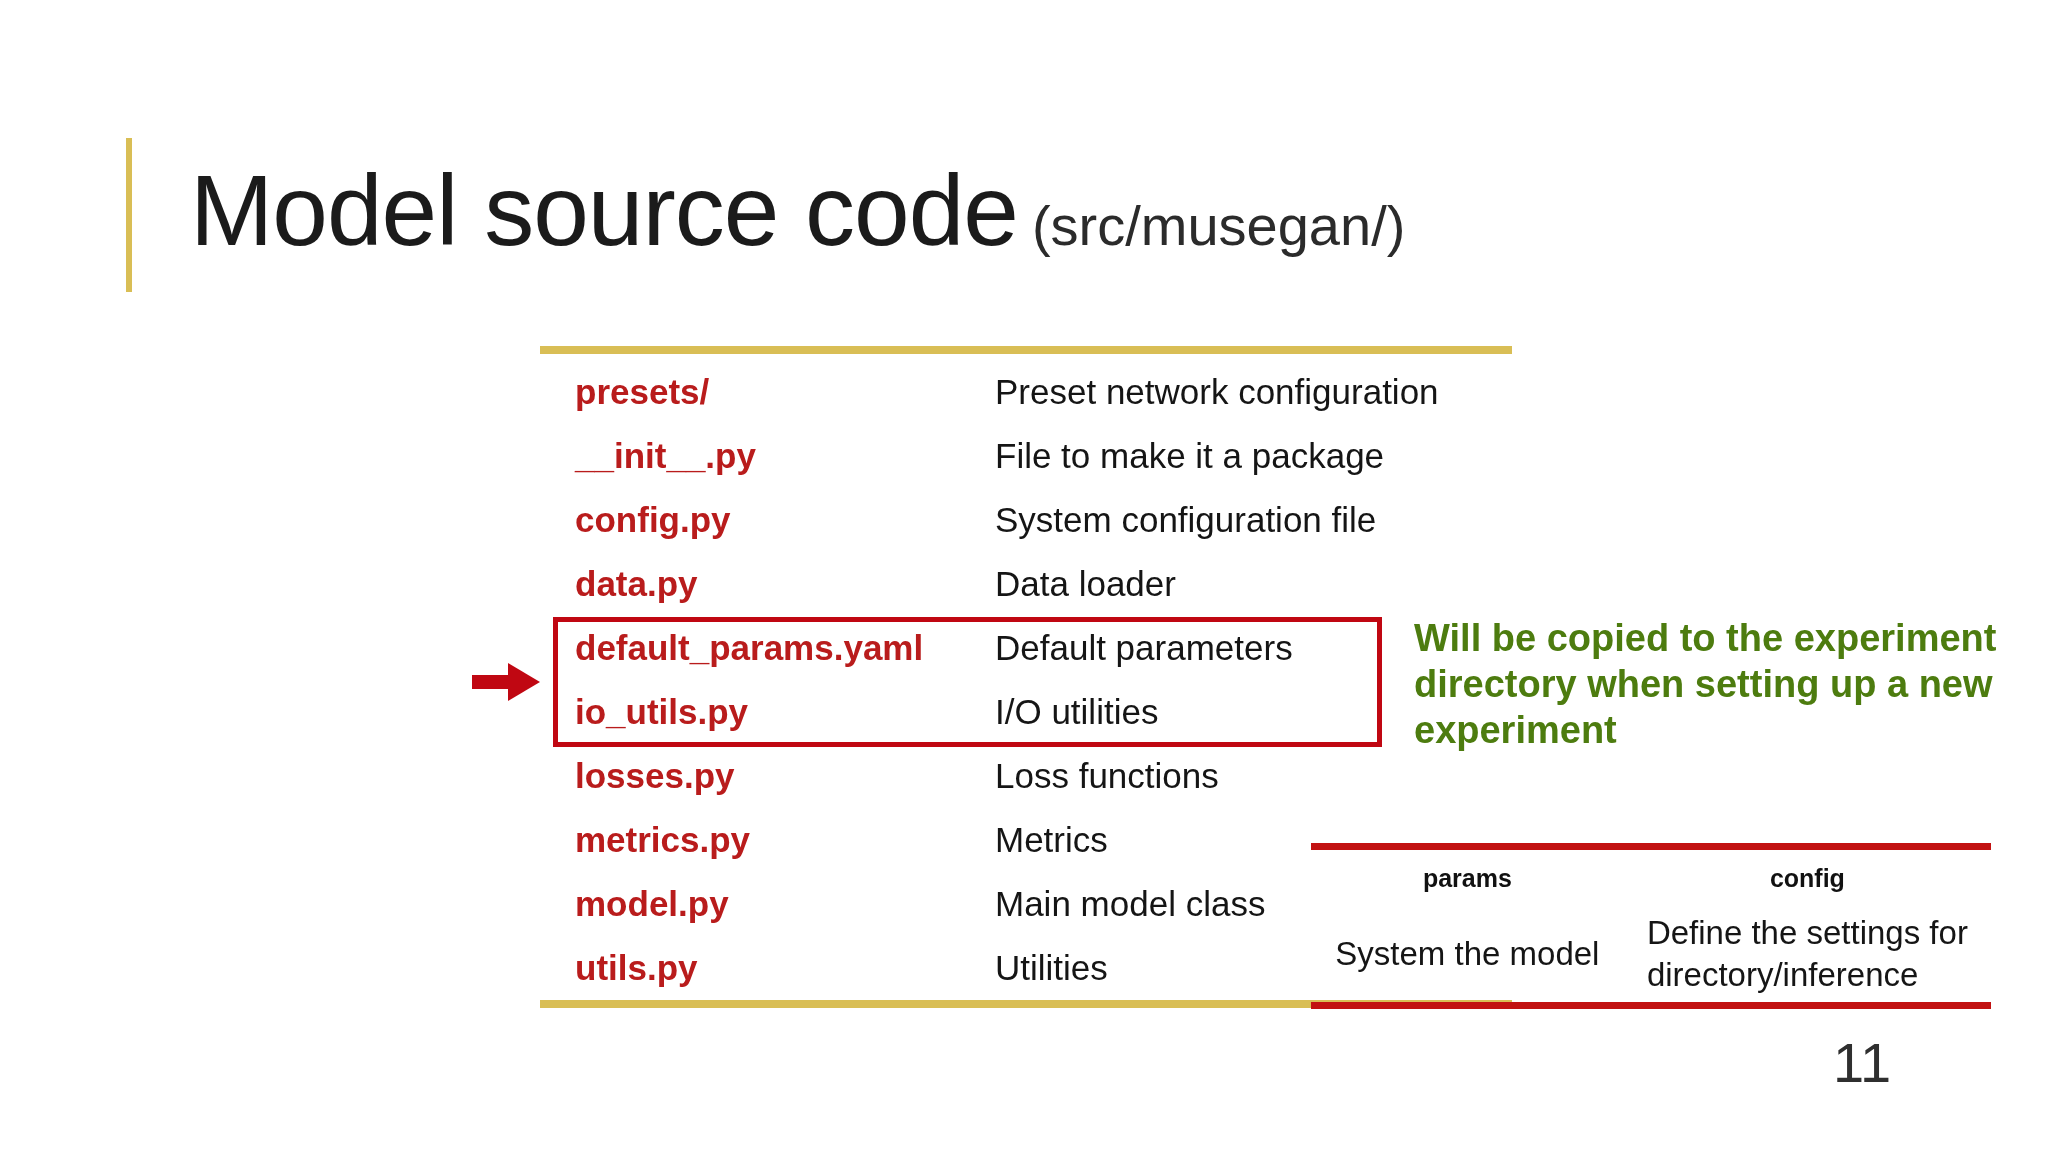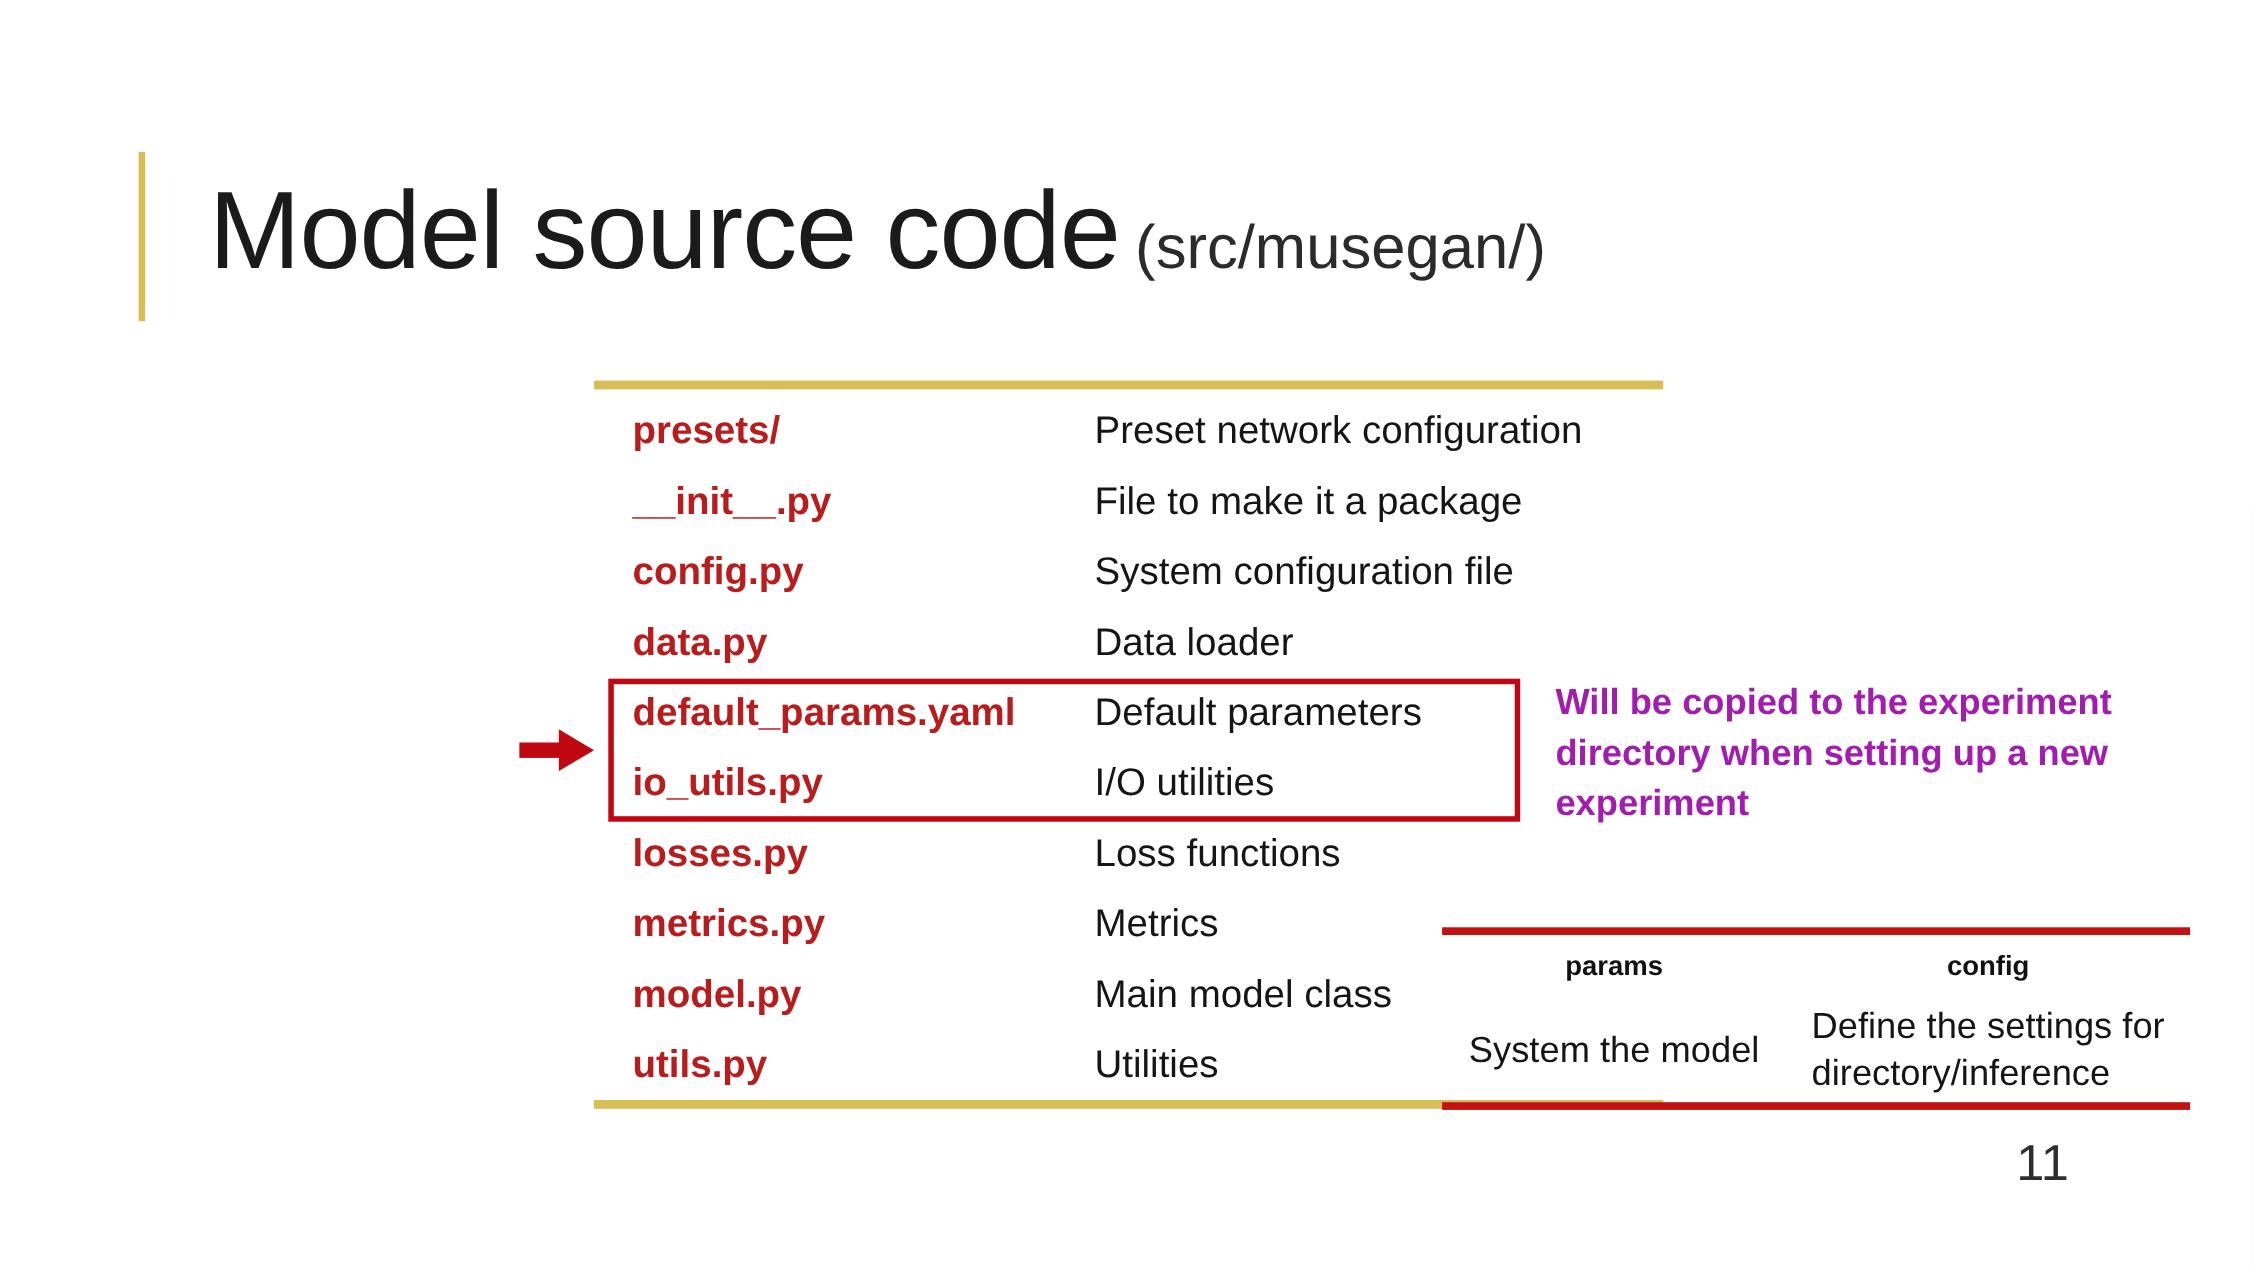--- a/index.html
+++ b/index.html
@@ -22,38 +22,38 @@
   .fname{width:455px;padding-left:35px;box-sizing:border-box;font-weight:bold;color:#b91c1c;}
   .fdesc{flex:1;font-weight:400;color:#151515;}
   
   .red-box{
     position:absolute;left:553px;top:617px;width:829px;height:130px;
     border:5px solid #C00712;box-sizing:border-box;background:transparent;
   }
   .arrow{position:absolute;left:472px;top:663px;}
   .note{
     position:absolute;left:1414px;top:615px;width:620px;
-    font-size:33px;line-height:46px;font-weight:bold;color:#a21caf;
+    font-size:38px;line-height:46px;font-weight:bold;color:#4d7c0f;
   }
   
   .mini-table{
     position:absolute;left:1311px;top:843px;width:680px;box-sizing:border-box;
     border-top:7px solid #C21212;border-bottom:7px solid #C21212;
   }
   .mini-row{display:flex;}
   .mini-cell{display:flex;align-items:center;justify-content:center;box-sizing:border-box;}
   .mc-left{width:46%;}
   .mc-right{width:54%;}
   .mini-head .mini-cell{height:56px;font-size:25px;font-weight:bold;color:#111;}
   .mini-body .mini-cell{height:96px;font-size:33px;color:#151515;}
   .config-lines{text-align:left;line-height:42px;}
   
   .page-number{
     position:absolute;left:1833px;top:1030px;
-    font-size:46px;font-weight:300;color:#2f2f2f;
+    font-size:56px;font-weight:300;color:#2f2f2f;
   }
 </style>
 </head>
 <body>
 
 <div class="slide">
 
   <div class="accent-bar"></div>
 
   <h1 class="title">

